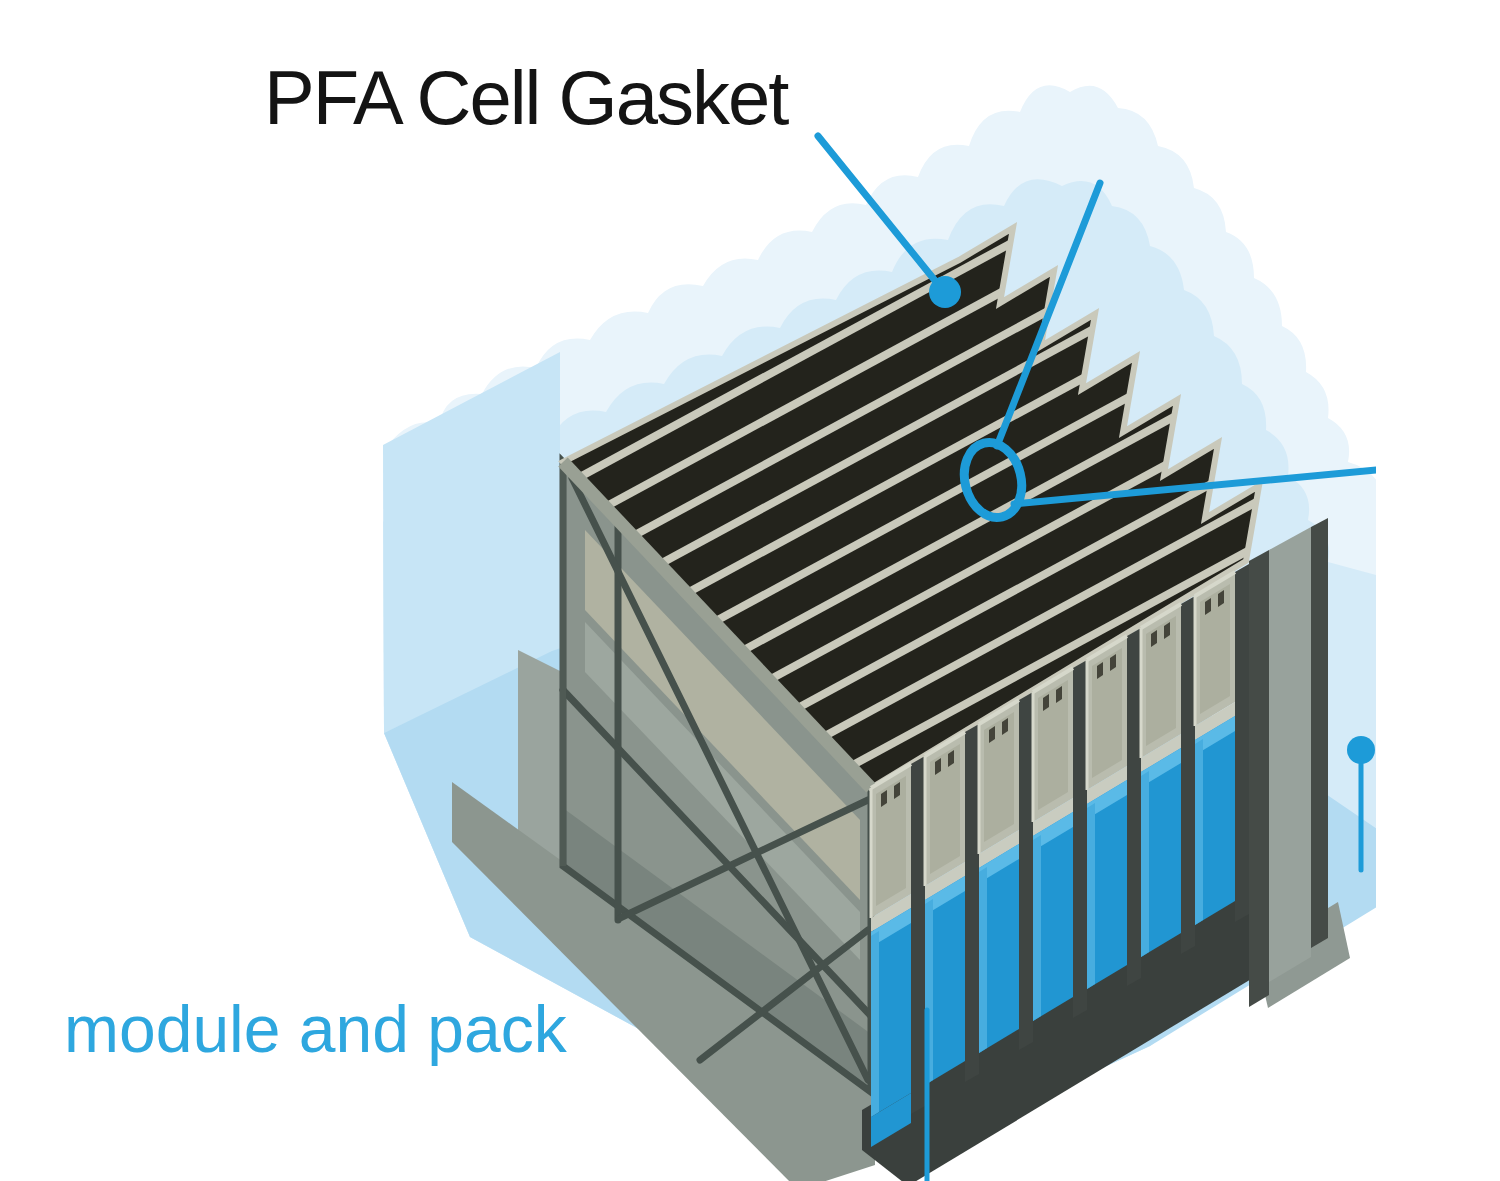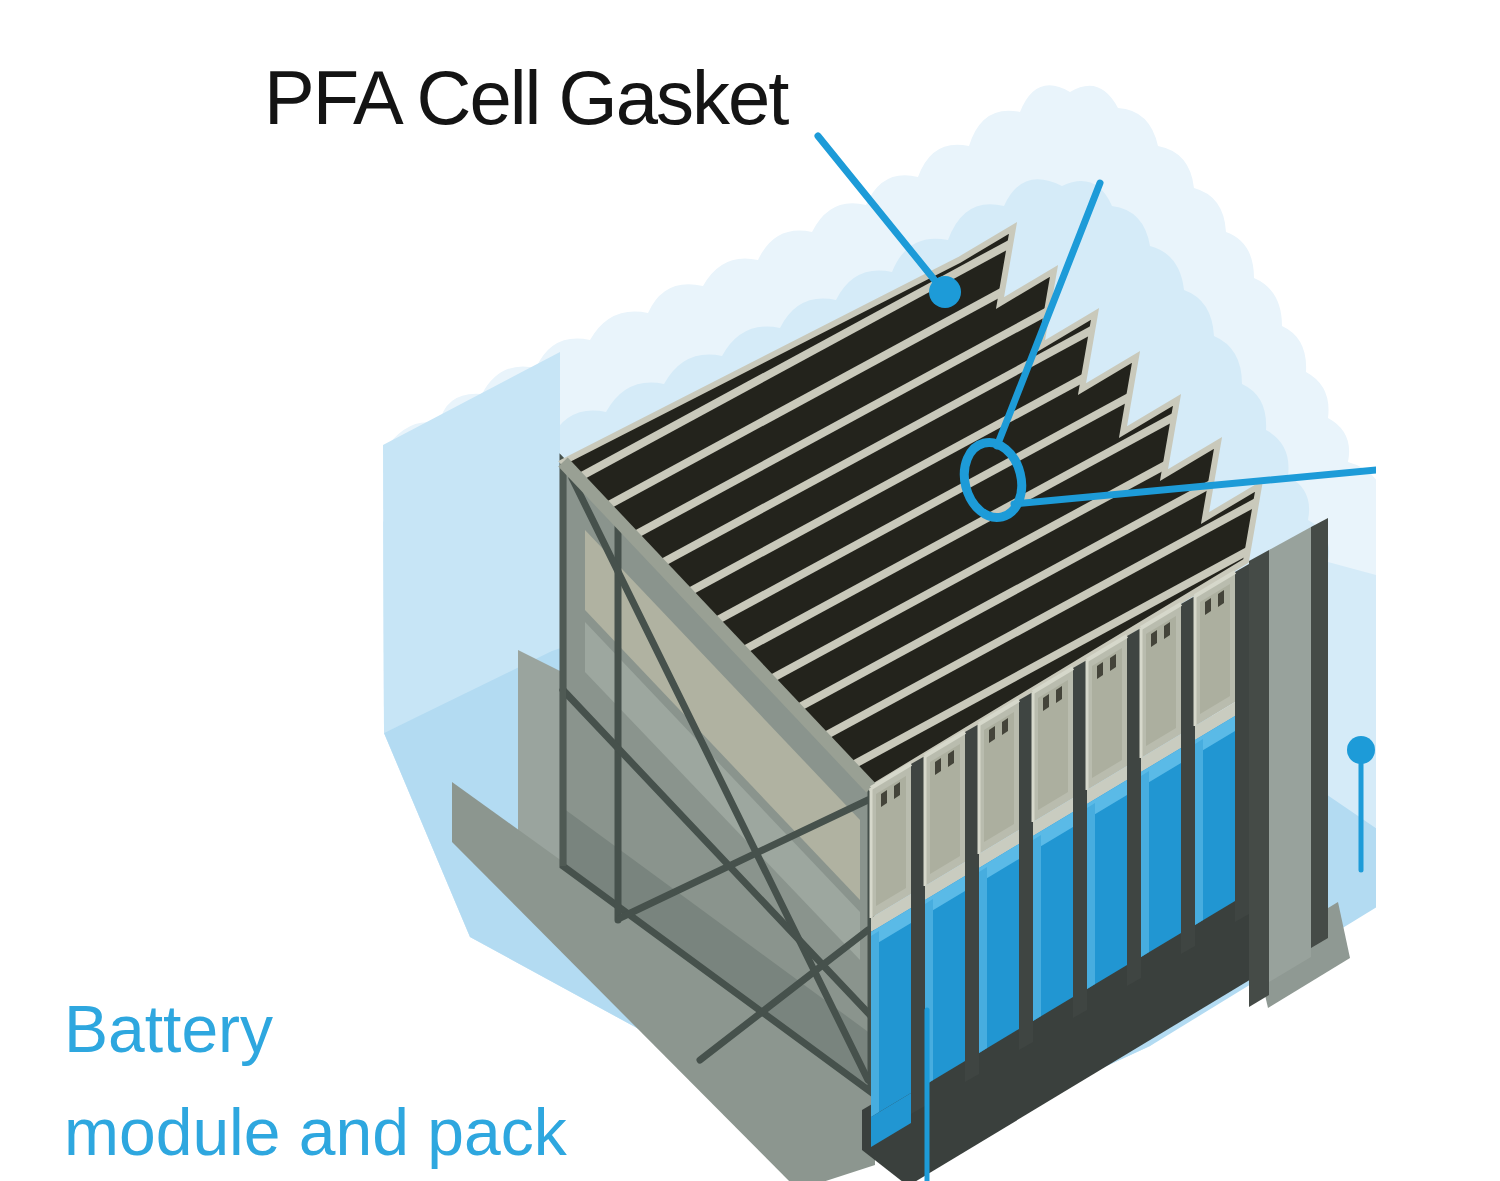--- a/index.html
+++ b/index.html
@@ -150,17 +150,16 @@
     <g fill="#1D9BD8">
       <circle cx="945" cy="292" r="16"></circle>
       <circle cx="1361" cy="750" r="14"></circle>
       <ellipse cx="993" cy="480" rx="28" ry="38" transform="rotate(-14 993 480)" fill="none" stroke="#1D9BD8" stroke-width="9"></ellipse>
     </g>
   </svg>
 
   <div class="page-title">PFA Cell Gasket</div>
 
   <div class="caption">
-    <span>Battery</span>
     <span>module and pack</span>
   </div>
 
 </div>
 
 </body></html>

